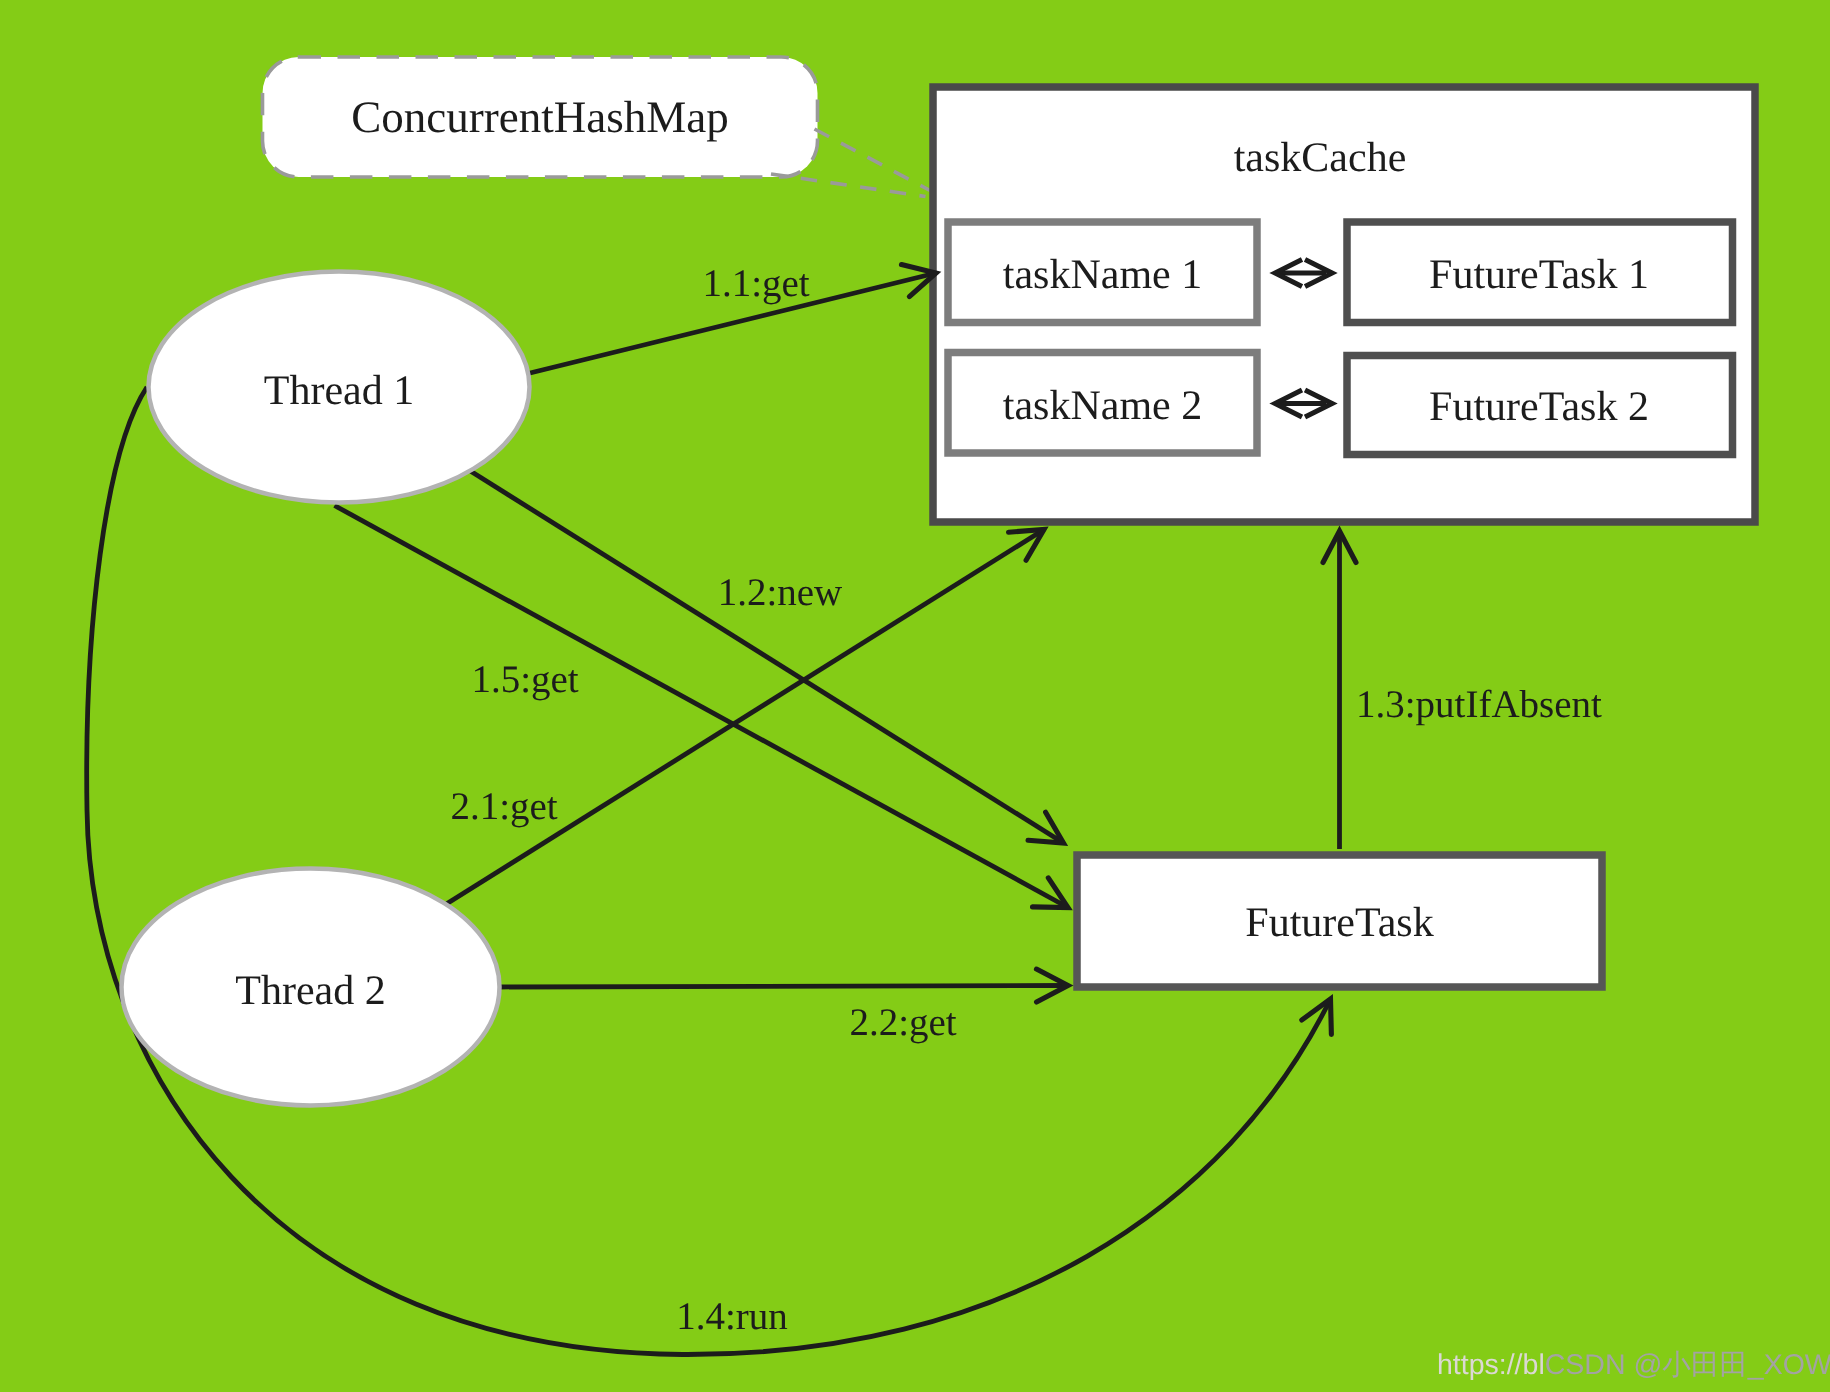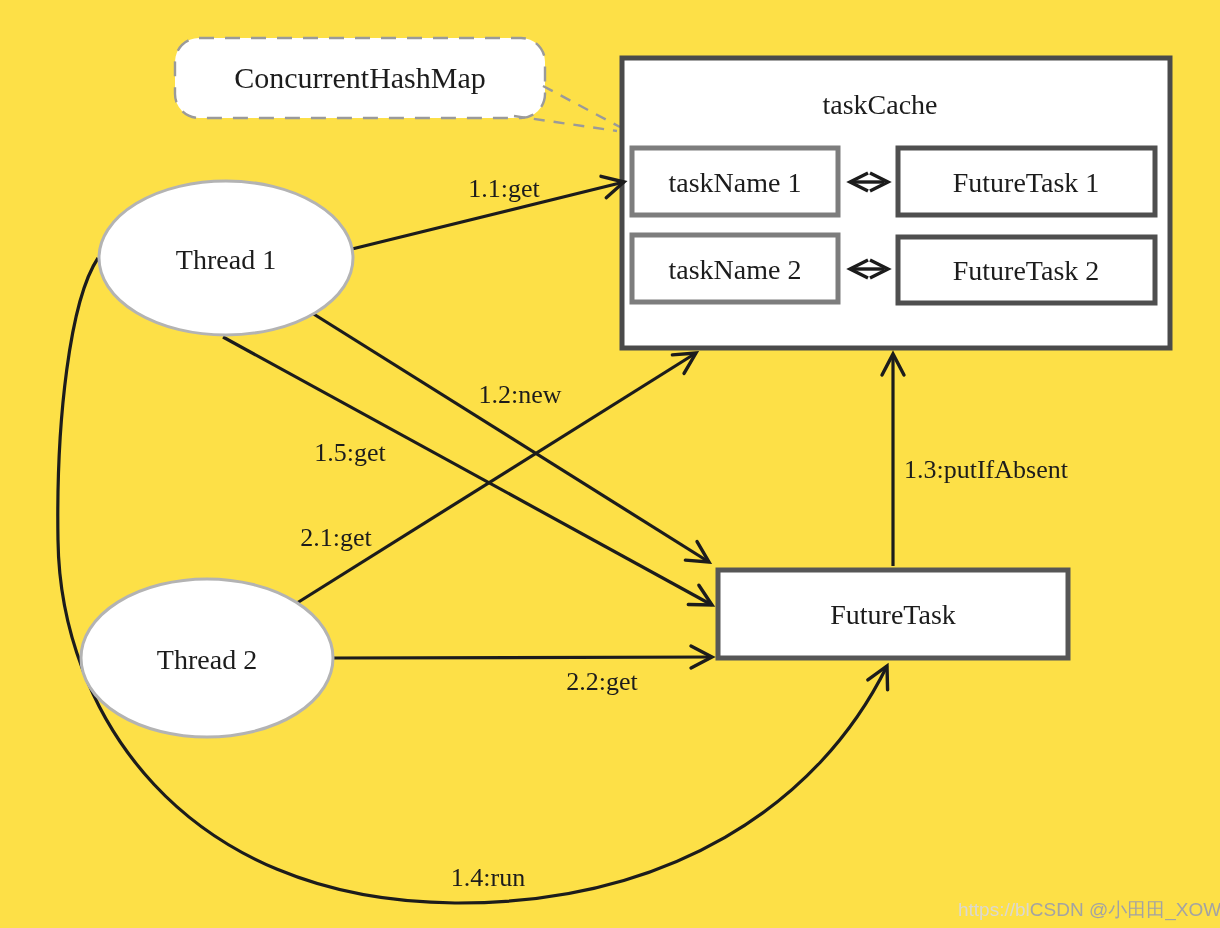--- a/index.html
+++ b/index.html
@@ -1,20 +1,20 @@
 <!DOCTYPE html>
 <html><head>
 <meta charset="utf-8">
 <style>
   html, body { margin: 0; padding: 0; background: #ffffff; }
   #canvas {
     position: relative;
     width: 1220px;
     height: 928px;
-    background: #fde047;
+    background: #84cc16;
     overflow: hidden;
     font-family: "Liberation Serif", "DejaVu Serif", serif;
   }
   svg { display: block; }
 
   
   .box-outer   { fill: #ffffff; stroke: #4a4a4a; stroke-width: 5; }
   .box-dark    { fill: #ffffff; stroke: #4f4f4f; stroke-width: 5; }
   .box-gray    { fill: #ffffff; stroke: #7d7d7d; stroke-width: 5; }
   .box-ft     { fill: #ffffff; stroke: #565656; stroke-width: 5; }

